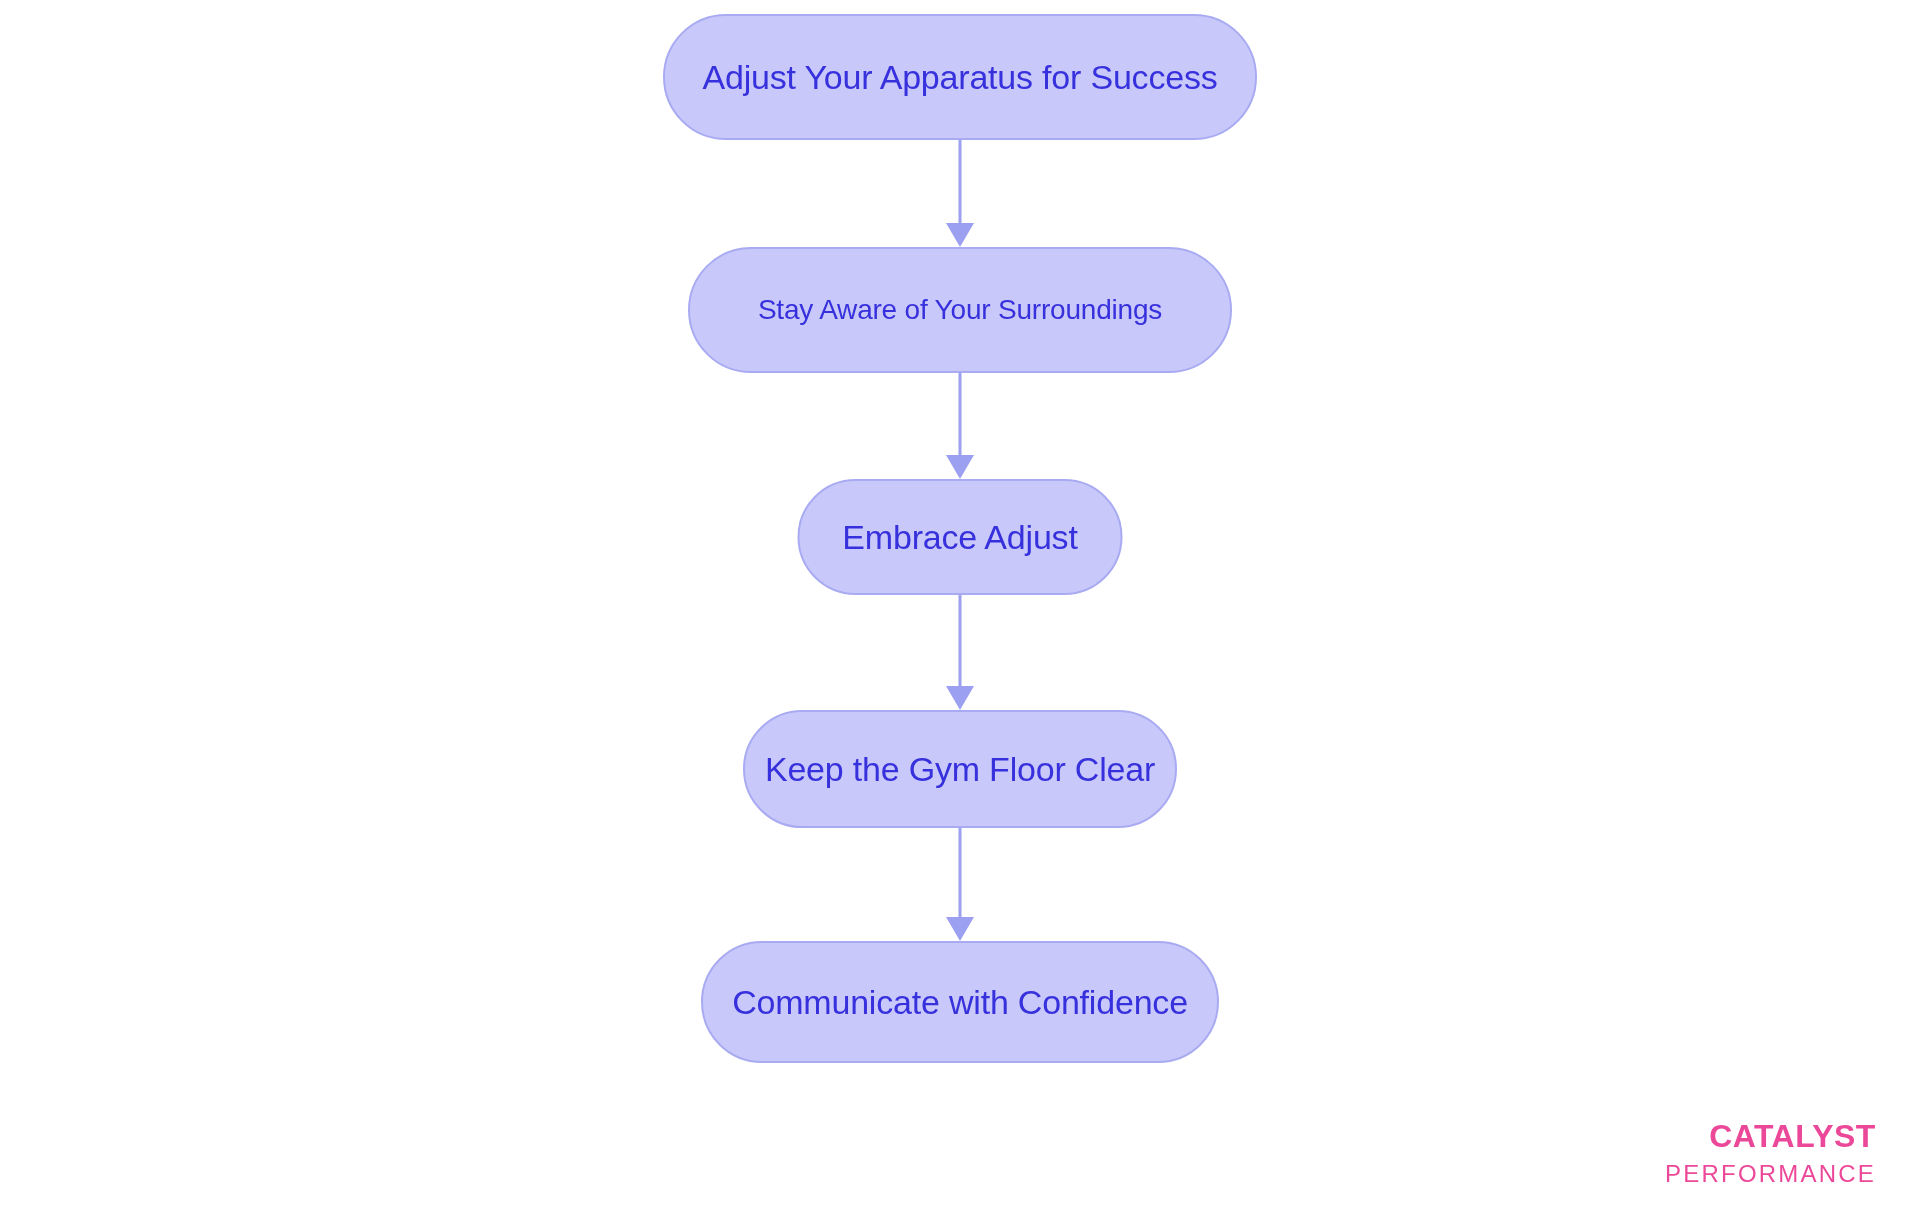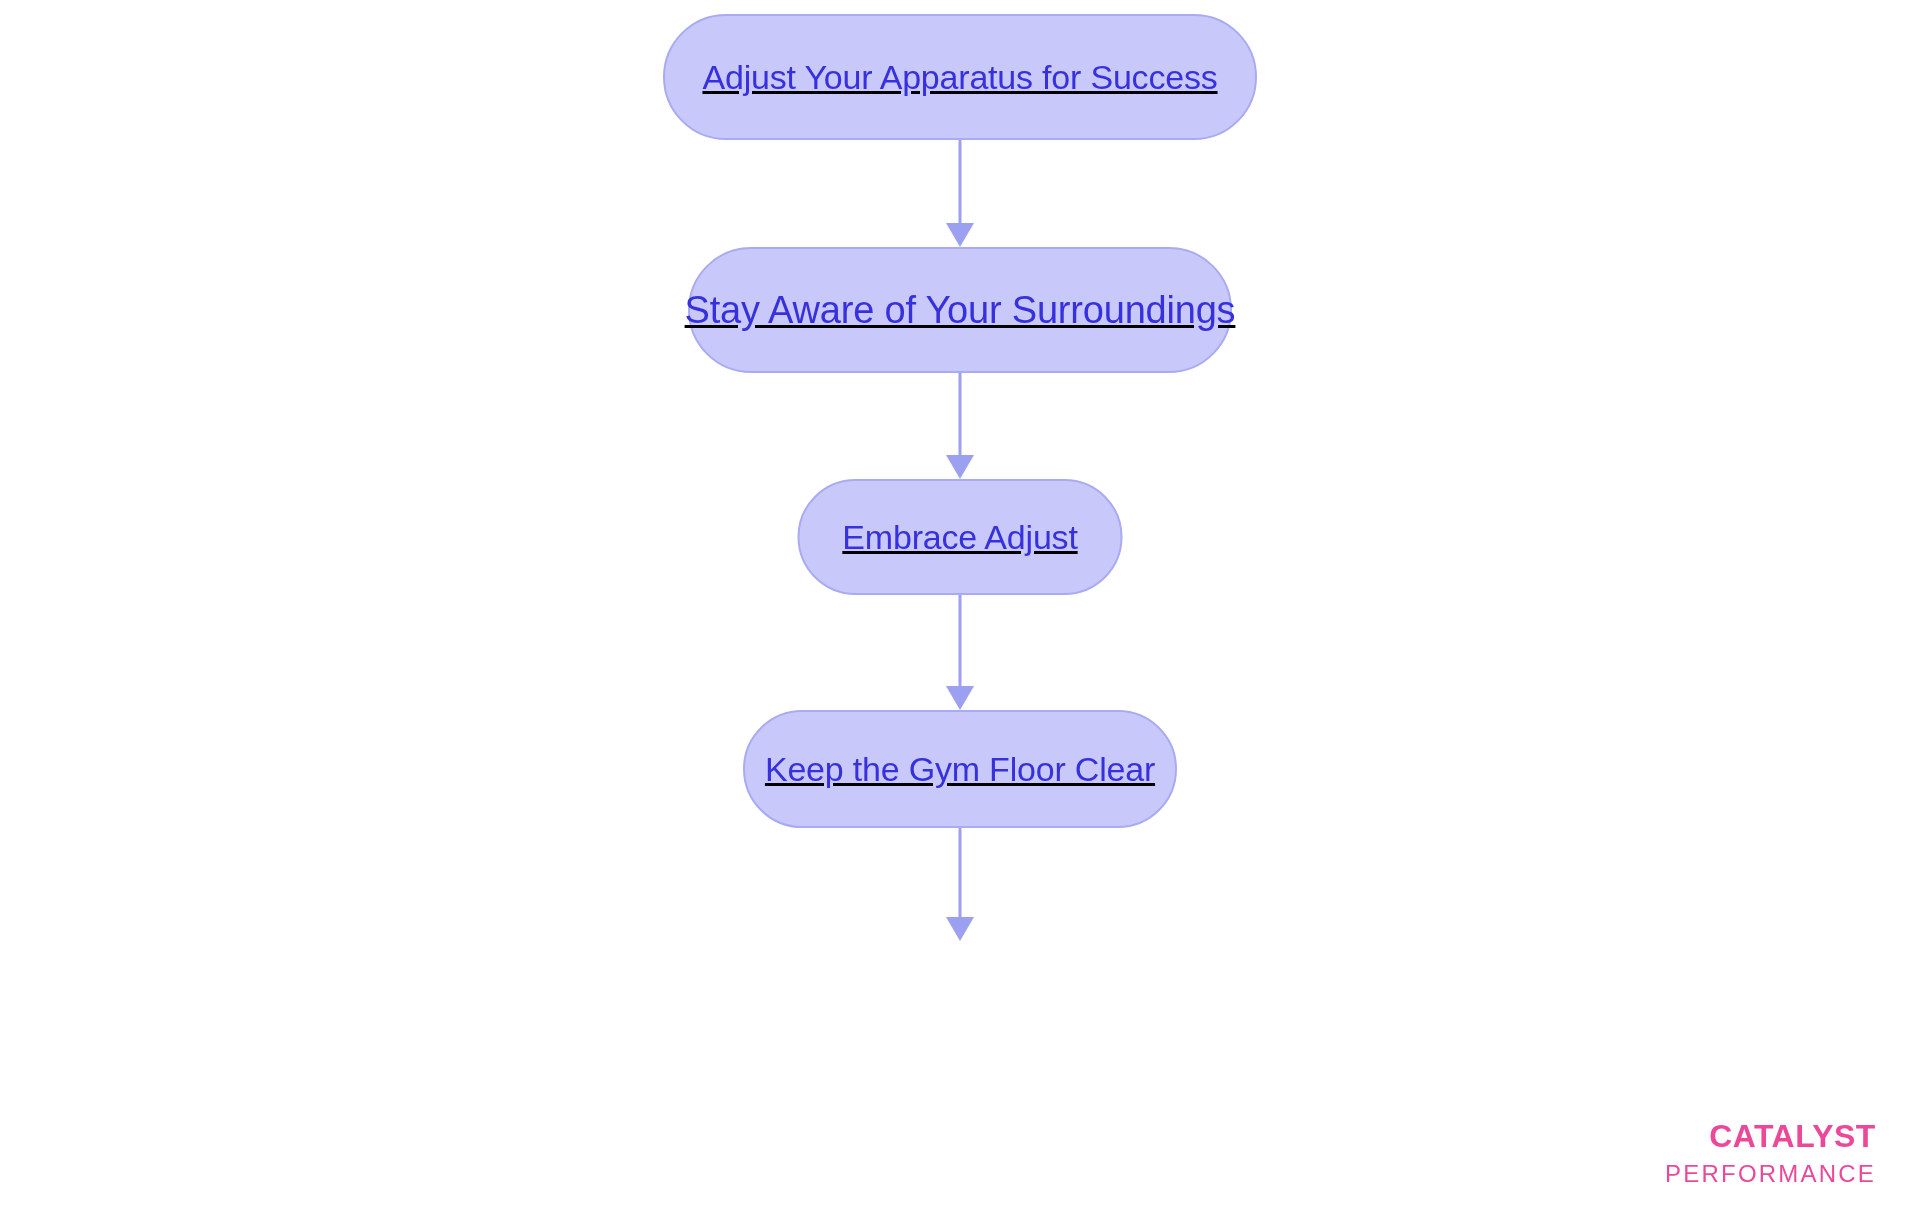--- a/index.html
+++ b/index.html
@@ -29,39 +29,38 @@
   .node {
     position: absolute;
     box-sizing: border-box;
     display: flex;
     align-items: center;
     justify-content: center;
     background: #c8c9fa;
     border: 2px solid #a9abf2;
     border-radius: 999px;
     transform: translateX(-50%);
-    text-decoration: underline;
   }
   .node-label {
     color: #3730dd;
     font-family: "Liberation Sans", sans-serif;
     font-weight: 400;
     white-space: nowrap;
     letter-spacing: -0.2px;
     line-height: 1;
   }
 
   #node-1 { left: 960px; top: 14px;   width: 594px; height: 126px; }
   #node-2 { left: 960px; top: 247px;  width: 544px; height: 126px; }
   #node-3 { left: 960px; top: 479px;  width: 325px; height: 116px; }
   #node-4 { left: 960px; top: 710px;  width: 434px; height: 118px; }
   #node-5 { left: 960px; top: 941px;  width: 518px; height: 122px; }
 
   #node-1 .node-label { font-size: 34px; }
-  #node-2 .node-label { font-size: 38px; }
+  #node-2 .node-label { font-size: 28px; }
   #node-3 .node-label { font-size: 34px; }
   #node-4 .node-label { font-size: 34px; }
   #node-5 .node-label { font-size: 34px; }
 
   
   .connector {
     position: absolute;
     left: 960px;
     transform: translateX(-50%);
     width: 40px;
@@ -156,19 +155,22 @@
 
   <div class="node" id="node-4">
     <span class="node-label">Keep the Gym Floor Clear</span>
   </div>
 
   <div class="connector" id="connector-4">
     <div class="connector-line"></div>
     <div class="connector-head"></div>
   </div>
 
+  <div class="node" id="node-5">
+    <span class="node-label">Communicate with Confidence</span>
+  </div>
 
 </div>
 
 <div id="brand-logo">
   <div id="brand-logo-primary">CATALYST</div>
   <div id="brand-logo-secondary">PERFORMANCE</div>
 </div>
 
 </body></html>

